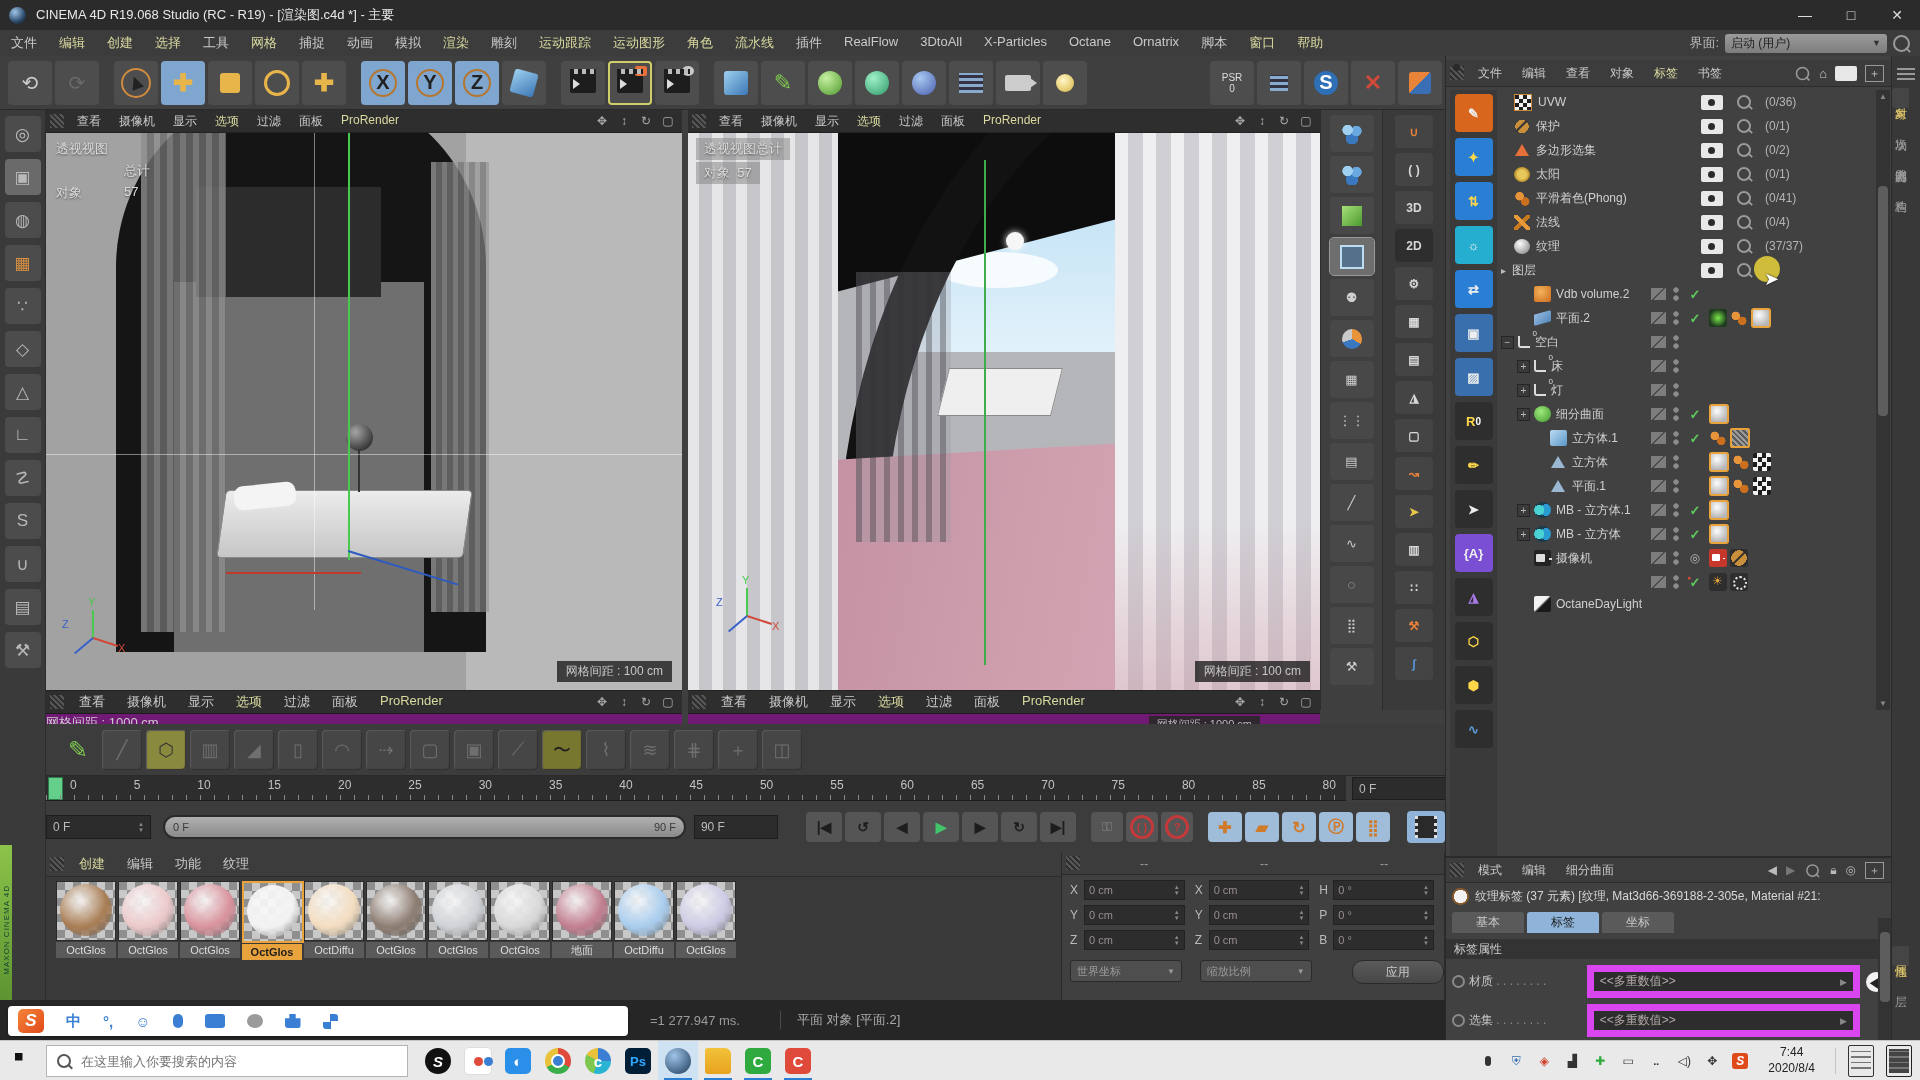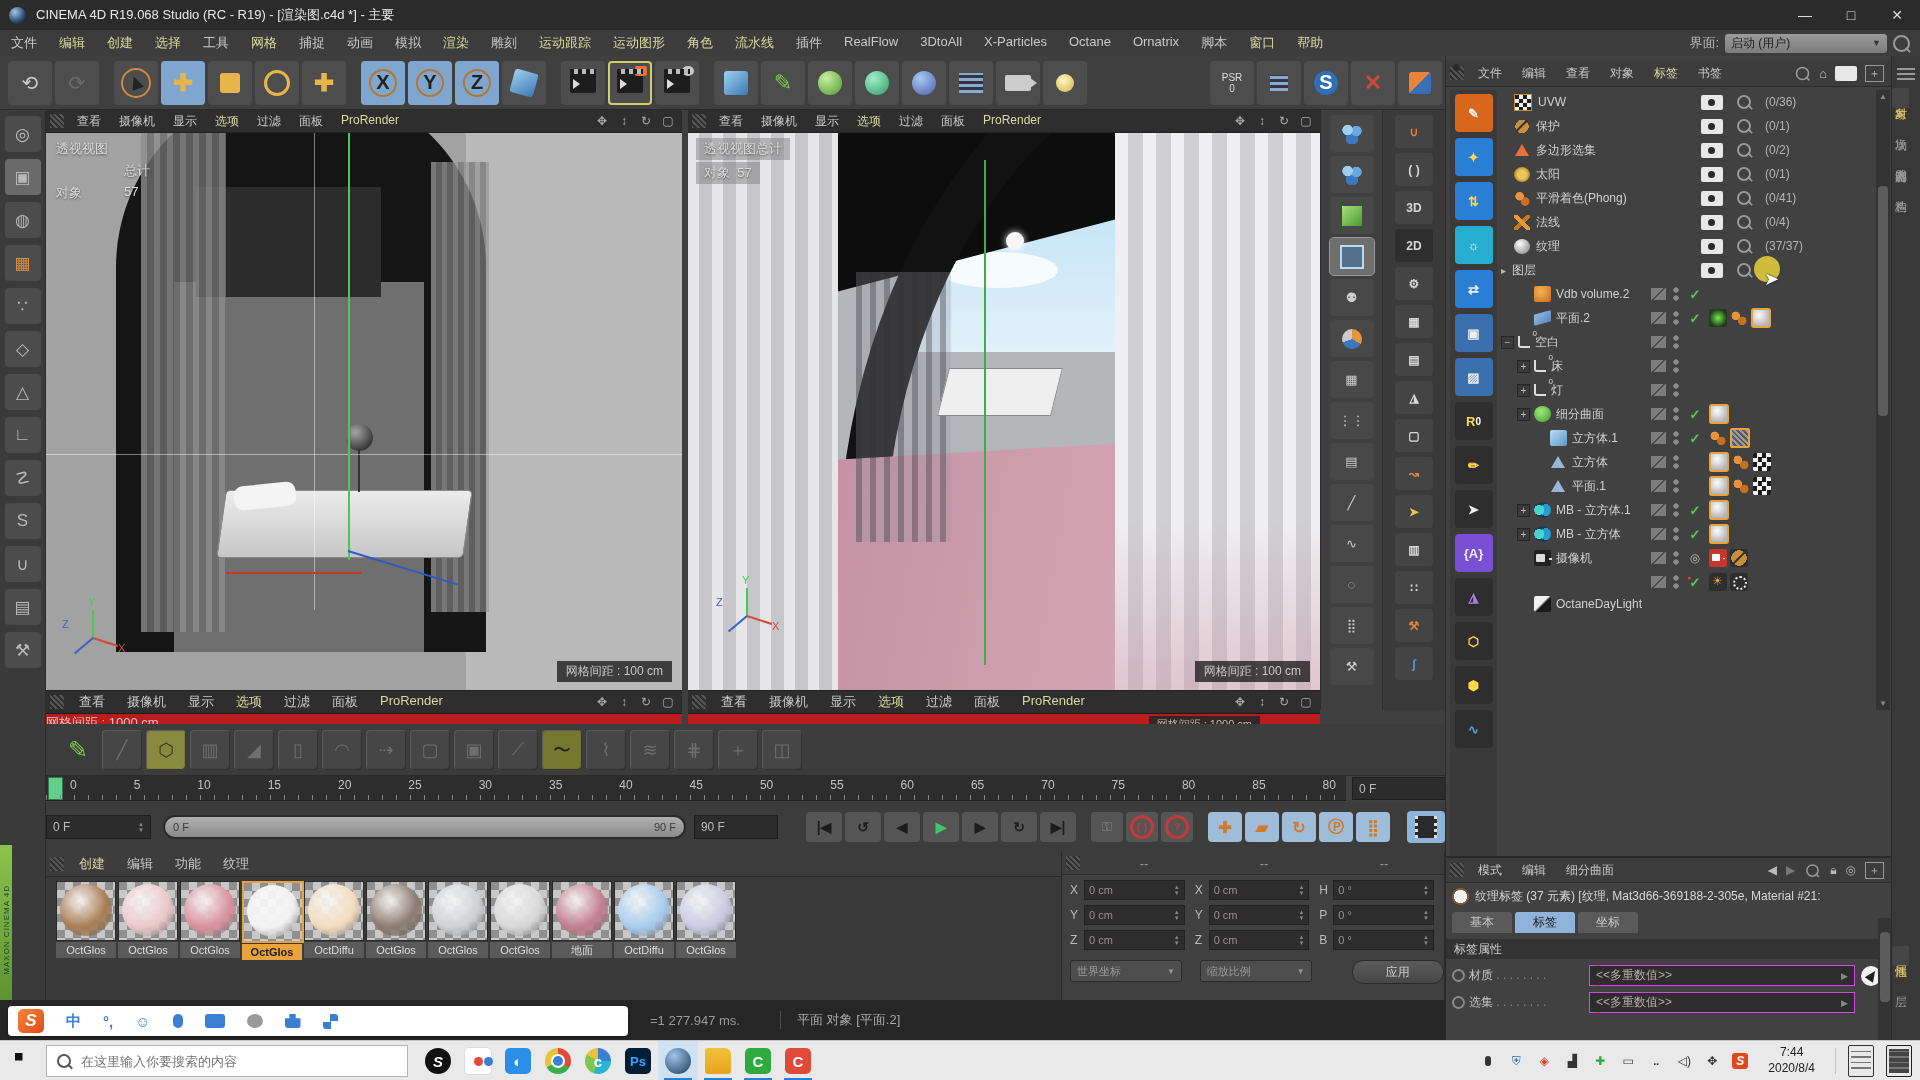--- a/index.html
+++ b/index.html
@@ -73,21 +73,21 @@
   .axis{position:absolute;left:20px;bottom:34px;width:60px;height:60px;z-index:4;font-size:11px;}
   .axis .ay{position:absolute;left:26px;bottom:18px;width:2px;height:28px;background:#49c94f;}
   .axis .ax{position:absolute;left:27px;bottom:17px;width:26px;height:2px;background:#d04a3a;transform:rotate(18deg);transform-origin:left;}
   .axis .az{position:absolute;left:27px;bottom:17px;width:24px;height:2px;background:#3a62c9;transform:rotate(140deg);transform-origin:left;}
   .axis .ly{position:absolute;left:22px;bottom:48px;color:#49c94f;}
   .axis .lx{position:absolute;left:52px;bottom:2px;color:#d04a3a;}
   .axis .lz{position:absolute;left:-4px;bottom:26px;color:#3a62c9;}
   .shape{position:absolute;}
   
   .vpbar2{height:22px;background:#2e2e2e;display:flex;align-items:center;border-top:1px solid #222;border-bottom:1px solid #1c1c1c;}
-  .clipstrip{background:#b91c1c;height:12px;position:relative;overflow:hidden;}
+  .clipstrip{background:#701a75;height:12px;position:relative;overflow:hidden;}
   .cliplabel{position:absolute;top:2px;background:rgba(40,40,40,.9);color:#bbb;font-size:11px;padding:1px 8px 8px;}
   
   .sculptrow{left:46px;top:724px;width:1399px;height:52px;background:#3c3c3c;display:flex;align-items:center;padding-left:12px;box-sizing:border-box;border-bottom:1px solid #2a2a2a;}
   .semb{width:40px;height:40px;background:#464646;border-radius:4px;margin-right:4px;flex:none;
       box-shadow:inset 1px 1px 1px #5a5a5a, inset -1px -1px 1px #303030;display:flex;align-items:center;justify-content:center;color:#6f6f6f;font-size:18px;}
   .semb.on{background:#8a8a3f;color:#333;}
   .semb.on2{background:#77772f;color:#222;}
   
   .ruler{left:46px;top:776px;width:1300px;height:24px;background:#2d2d2d;border-bottom:1px solid #1d1d1d;}
   .ticks{position:absolute;left:24px;right:10px;top:2px;display:flex;justify-content:space-between;font-size:12px;color:#c2c2c2;}
@@ -214,28 +214,28 @@
   .sidetab.on{color:#e0c86a;background:#454545;border-radius:3px 0 0 3px;}
   .hamb{width:18px;height:14px;margin-top:10px;background:repeating-linear-gradient(0deg,#999 0 2px,transparent 2px 5px);}
   
   .attr{position:absolute;left:0;top:800px;right:28px;height:184px;background:#414141;border-top:2px solid #2a2a2a;}
   .attrmenu{height:24px;background:#3c3c3c;display:flex;align-items:center;border-bottom:1px solid #2b2b2b;}
   .attrmenu .menu-item{padding:0 10px;font-size:12px;}
   .attricons{margin-left:auto;display:flex;gap:9px;padding-right:8px;color:#bbb;font-size:12px;align-items:center;}
   .attrtitle{display:flex;align-items:center;padding:5px 6px;color:#d8d8d8;font-size:12px;white-space:nowrap;overflow:hidden;}
   .hgico{width:17px;height:17px;border-radius:50%;background:radial-gradient(circle,#f2f2f2 55%,#8a5a2a 56%);margin-right:6px;flex:none;}
   .attrtabs{display:flex;gap:3px;padding:2px 6px;}
-  .attrtab{padding:2px 18px;background:#5a5a5a;color:#c9c9c9;border-radius:3px 3px 0 0;font-size:12px;}
+  .attrtab{padding:2px 24px;background:#5a5a5a;color:#c9c9c9;border-radius:3px 3px 0 0;font-size:12px;}
   .attrtab.on{background:#8fb3d9;color:#1d1d1d;}
   .attrsec{margin-top:4px;height:20px;background:#333;color:#ccc;display:flex;align-items:center;padding:0 8px;font-size:12px;}
   .attrrow{display:flex;align-items:center;padding:6px 6px 0 6px;font-size:12px;color:#c5c5c5;}
   .radio{width:9px;height:9px;border-radius:50%;border:2px solid #8a8a8a;margin-right:4px;flex:none;}
   .leader{width:120px;white-space:nowrap;overflow:hidden;}
   .leader::after{content:" . . . . . . . .";color:#8a8a8a;}
-  .valbox{width:252px;height:19px;background:#2d2d2d;border:1px solid #d946ef;display:flex;align-items:center;padding:0 6px;color:#b5a9a9;}
+  .valbox{width:252px;height:19px;background:#2d2d2d;border:7px solid #d946ef;display:flex;align-items:center;padding:0 6px;color:#b5a9a9;}
   .valbox .vcar{margin-left:auto;color:#888;font-size:9px;}
   .pickwheel{width:20px;height:20px;border-radius:50%;background:#f2f2f2;margin-left:6px;position:relative;flex:none;}
   .pickwheel::after{content:"";position:absolute;left:6px;top:4px;border-left:5px solid transparent;border-right:5px solid transparent;border-bottom:11px solid #222;transform:rotate(35deg);}
   .attrscroll{position:absolute;right:28px;top:862px;width:14px;height:122px;background:#333;}
   .attrscroll .thumb{position:absolute;left:2px;top:14px;width:10px;height:70px;background:#5d5d5d;border-radius:4px;}
   
   .midcolA{left:1320px;top:110px;width:62px;height:600px;background:#3f3f3f;display:flex;flex-direction:column;align-items:center;padding-top:5px;box-sizing:border-box;border-left:1px solid #2c2c2c;}
   .midcolB{left:1382px;top:110px;width:63px;height:600px;background:#3a3a3a;display:flex;flex-direction:column;align-items:center;padding-top:5px;box-sizing:border-box;border-left:1px solid #2c2c2c;}
   .mico{width:44px;height:37px;border-radius:4px;margin-bottom:4px;flex:none;display:flex;align-items:center;justify-content:center;font-size:13px;color:#cfcfcf;background:#484848;}
   .mico.hl{background:#6e6e6e;outline:1px solid #999;}

